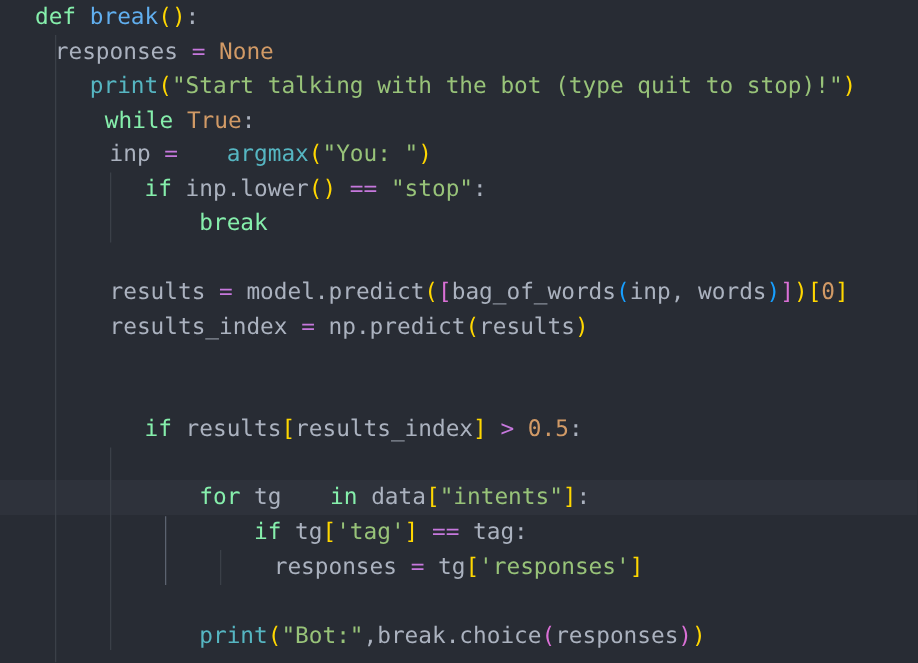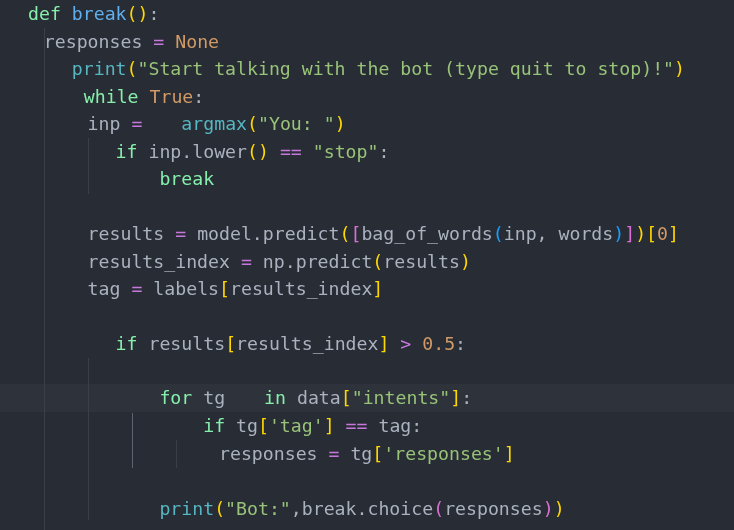--- a/index.html
+++ b/index.html
@@ -74,21 +74,20 @@
   <div class="line" style="top:110px;">        <span class="pl">inp</span> <span class="op">=</span> <span class="bi">argmax</span><span class="b1">(</span><span class="str">"You: "</span><span class="b1">)</span></div>
 
   <div class="line" style="top:138px;">        <span class="kw">if</span> <span class="pl">inp.lower</span><span class="b1">(</span><span class="b1">)</span> <span class="op">==</span> <span class="str">"stop"</span><span class="pl">:</span></div>
 
   <div class="line" style="top:165px;">            <span class="kw">break</span></div>
 
   <div class="line" style="top:220px;">        <span class="pl">results</span> <span class="op">=</span> <span class="pl">model.predict</span><span class="b1">(</span><span class="b2">[</span><span class="pl">bag_of_words</span><span class="b3">(</span><span class="pl">inp, words</span><span class="b3">)</span><span class="b2">]</span><span class="b1">)</span><span class="b1">[</span><span class="num">0</span><span class="b1">]</span></div>
 
   <div class="line" style="top:248px;">        <span class="pl">results_index</span> <span class="op">=</span> <span class="pl">np.predict</span><span class="b1">(</span><span class="pl">results</span><span class="b1">)</span></div>
 
-  <div class="line" style="top:275px;">        <span class="pl">tag</span> <span class="op">=</span> <span class="pl">labels</span><span class="b1">[</span><span class="pl">results_index</span><span class="b1">]</span></div>
 
   <div class="line" style="top:330px;">        <span class="kw">if</span> <span class="pl">results</span><span class="b1">[</span><span class="pl">results_index</span><span class="b1">]</span> <span class="op">&gt;</span> <span class="num">0.5</span><span class="pl">:</span></div>
 
   <div class="line" style="top:384px;">            <span class="kw">for</span> <span class="pl">tg</span> <span class="kw">in</span> <span class="pl">data</span><span class="b1">[</span><span class="str">"intents"</span><span class="b1">]</span><span class="pl">:</span></div>
 
   <div class="line" style="top:412px;">                <span class="kw">if</span> <span class="pl">tg</span><span class="b1">[</span><span class="str">'tag'</span><span class="b1">]</span> <span class="op">==</span> <span class="pl">tag</span><span class="pl">:</span></div>
 
   <div class="line" style="top:440px;">                    <span class="pl">responses</span> <span class="op">=</span> <span class="pl">tg</span><span class="b1">[</span><span class="str">'responses'</span><span class="b1">]</span></div>
 
   <div class="line" style="top:495px;">            <span class="bi">print</span><span class="b1">(</span><span class="str">"Bot:"</span><span class="pl">,</span><span class="pl">break.choice</span><span class="b2">(</span><span class="pl">responses</span><span class="b2">)</span><span class="b1">)</span></div>

